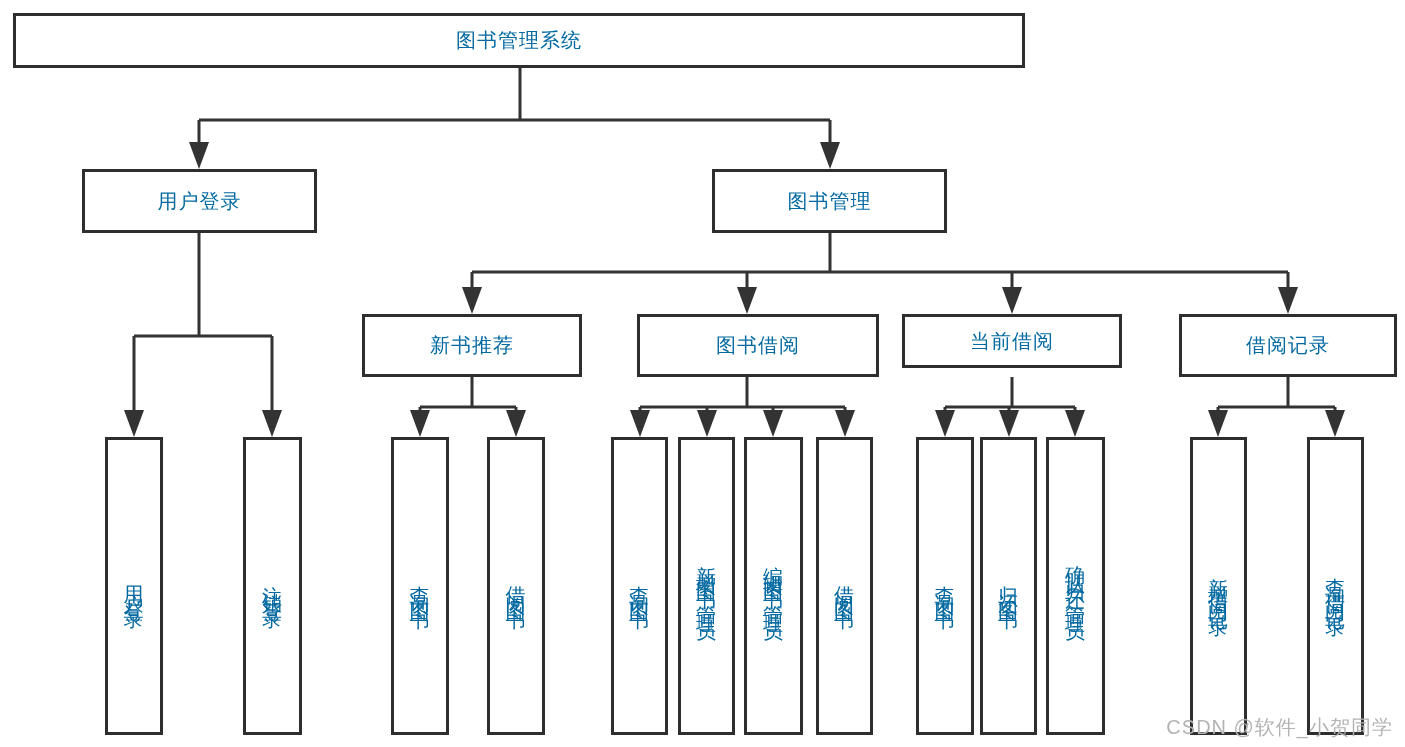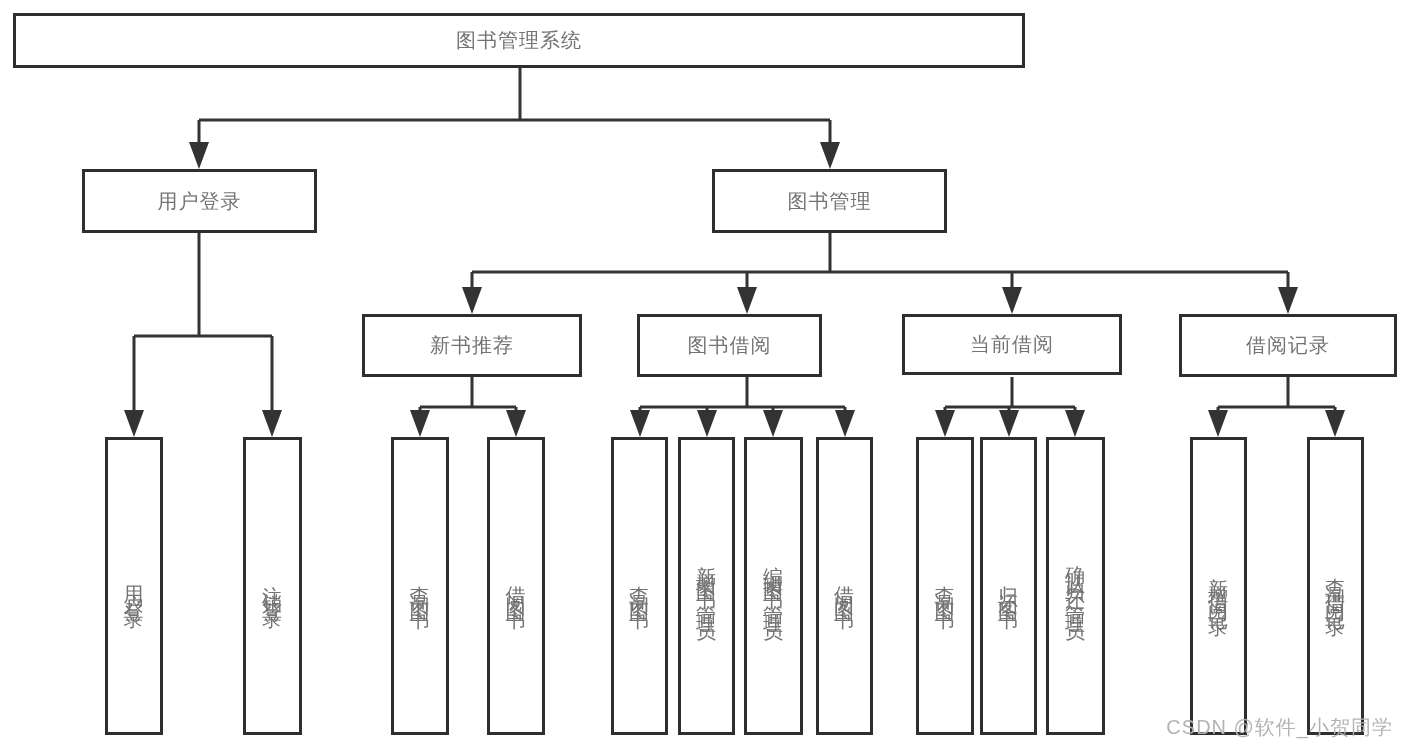--- a/index.html
+++ b/index.html
@@ -13,21 +13,21 @@
   }
   .canvas svg { position: absolute; left: 0; top: 0; }
   .node {
     position: absolute;
     box-sizing: border-box;
     background: #ffffff;
     border: 3px solid #2e2e2e;
     display: flex;
     align-items: center;
     justify-content: center;
-    color: #737373;
+    color: #0369a1;
     font-size: 20px;
     letter-spacing: 1px;
     z-index: 2;
   }
   .leaf span {
     writing-mode: vertical-rl;
     text-orientation: mixed;
     letter-spacing: 8px;
     line-height: 1;
     white-space: nowrap;
@@ -77,24 +77,24 @@
   <div class="node" style="left:82px; top:169px; width:235px; height:64px;">
     <span>用户登录</span>
   </div>
   <div class="node" style="left:712px; top:169px; width:235px; height:64px;">
     <span>图书管理</span>
   </div>
 
   <div class="node" style="left:362px; top:314px; width:220px; height:63px;text-align:right;">
     <span>新书推荐</span>
   </div>
-  <div class="node" style="left:637px; top:314px; width:185px; height:63px;">
+  <div class="node" style="left:637px; top:314px; width:242px; height:63px;">
     <span>图书借阅</span>
   </div>
-  <div class="node" style="left:902px; top:314px; width:220px; height:61px;">
+  <div class="node" style="left:902px; top:314px; width:220px; height:54px;">
     <span>当前借阅</span>
   </div>
   <div class="node" style="left:1179px; top:314px; width:218px; height:63px;">
     <span>借阅记录</span>
   </div>
 
   <div class="node leaf" style="left:105px; top:437px; width:58px; height:298px;">
     <span>用户登录</span>
   </div>
   <div class="node leaf" style="left:243px; top:437px; width:59px; height:298px;">

